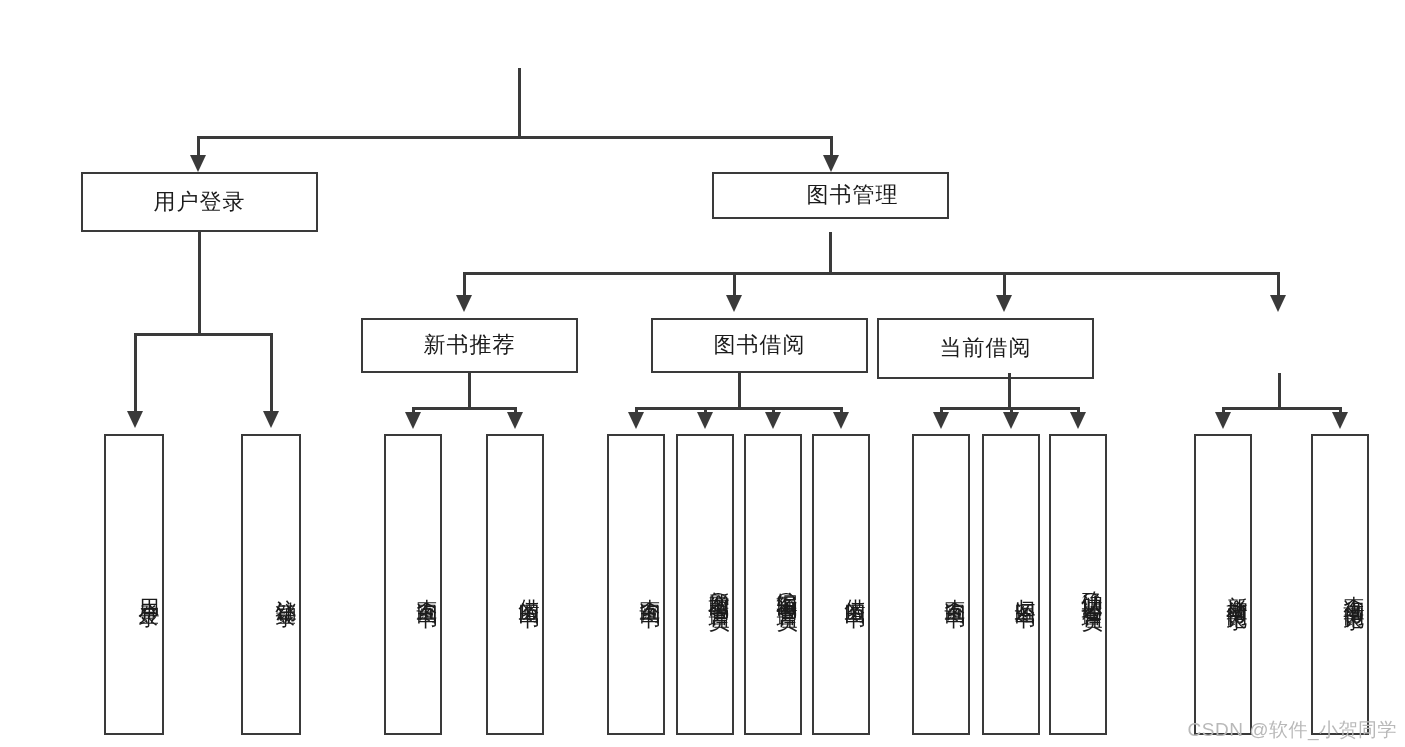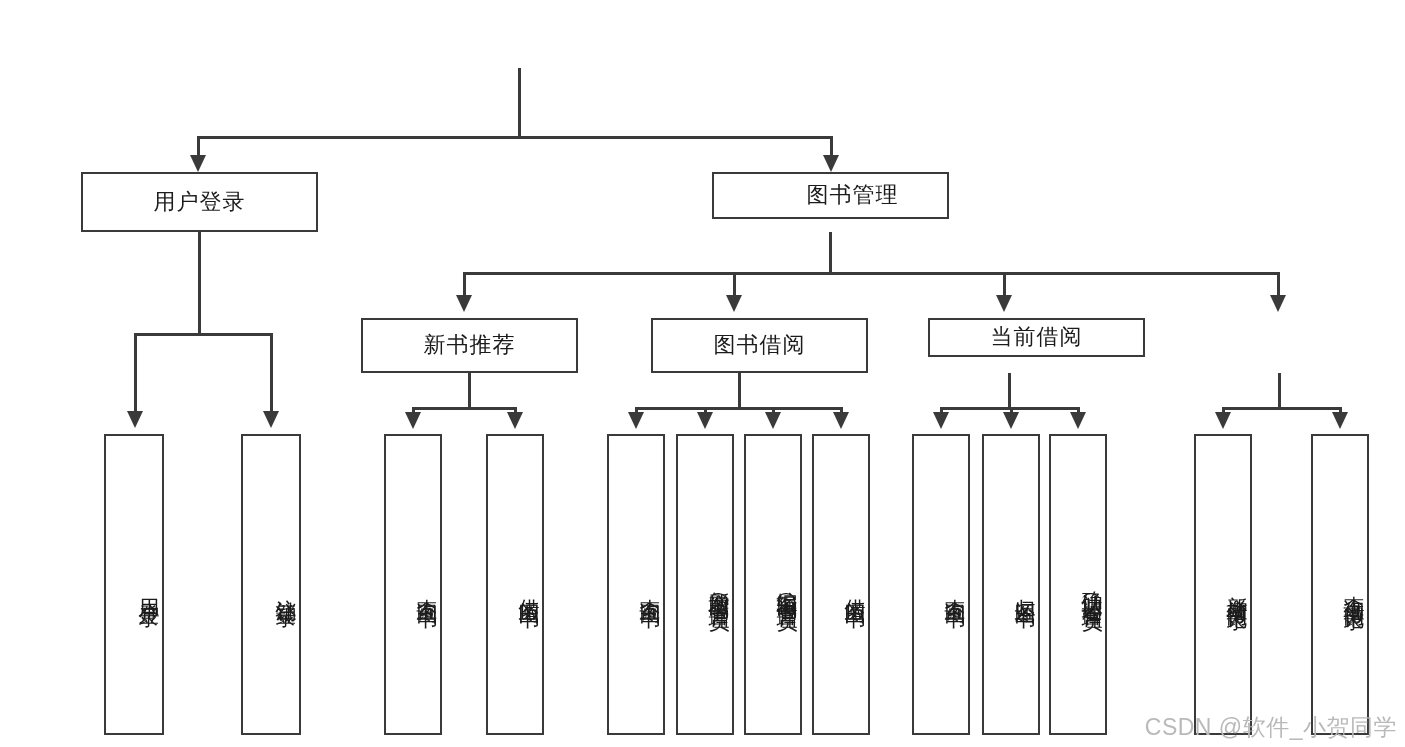--- a/index.html
+++ b/index.html
@@ -56,21 +56,21 @@
     width: 0;
     height: 0;
     border-left: 8px solid transparent;
     border-right: 8px solid transparent;
     border-top: 17px solid #3a3a3a;
   }
   .watermark {
     position: absolute;
     right: 8px;
     bottom: 4px;
-    font-size: 23px;
+    font-size: 19px;
     color: #b9b9b9;
     white-space: nowrap;
     letter-spacing: 0.5px;
   }
 </style>
 </head>
 <body>
 
 <div id="canvas">
 
@@ -109,21 +109,21 @@
   <div class="arrow" style="left:996px; top:295px;"></div>
   <div class="conn v" style="left:1277px; top:272px; width:3px; height:28px;"></div>
   <div class="arrow" style="left:1270px; top:295px;"></div>
 
   <div class="node horiz" style="left:361px; top:318px; width:217px; height:55px;">
     <span>新书推荐</span>
   </div>
   <div class="node horiz" style="left:631px; top:318px; width:217px; height:55px;margin-left:20px;">
     <span>图书借阅</span>
   </div>
-  <div class="node horiz" style="left:928px; top:318px; width:217px; height:39px;">
+  <div class="node horiz" style="left:877px; top:318px; width:217px; height:61px;">
     <span>当前借阅</span>
   </div>
 
   <div class="conn v" style="left:468px; top:373px; width:3px; height:36px;"></div>
   <div class="conn h" style="left:412px; top:407px; width:105px; height:3px;"></div>
   <div class="conn v" style="left:412px; top:407px; width:3px; height:10px;"></div>
   <div class="arrow" style="left:405px; top:412px;"></div>
   <div class="conn v" style="left:514px; top:407px; width:3px; height:10px;"></div>
   <div class="arrow" style="left:507px; top:412px;"></div>
 

